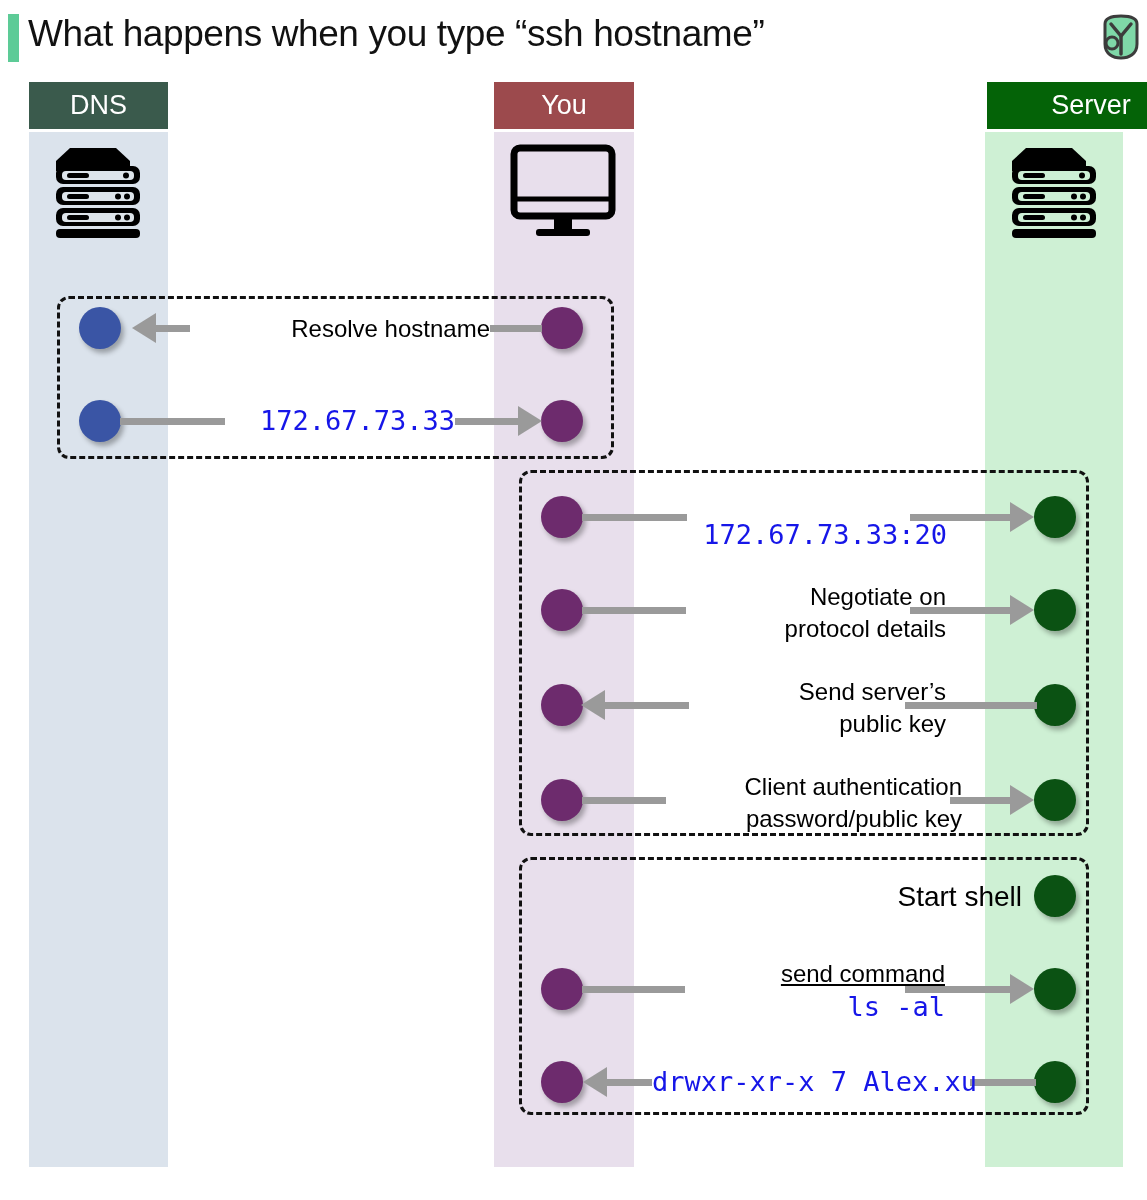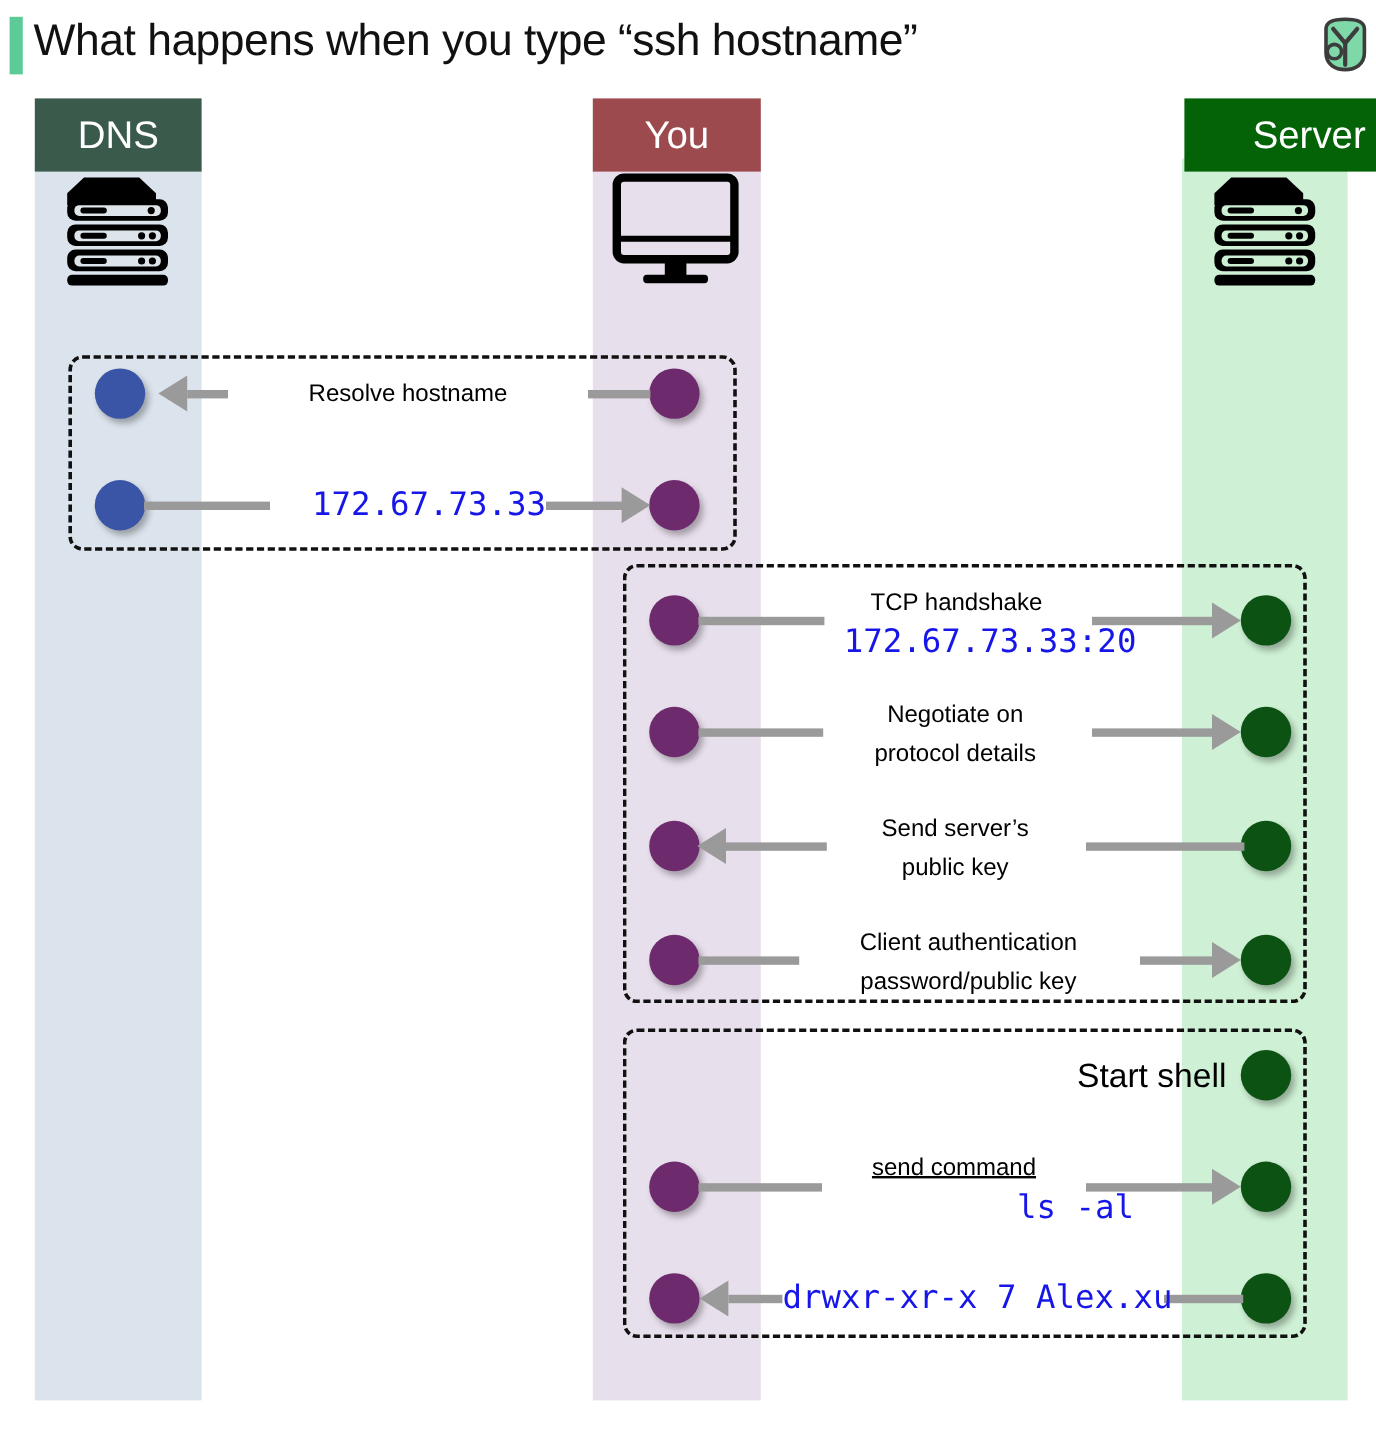--- a/index.html
+++ b/index.html
@@ -32,23 +32,23 @@
     font-size:37px;color:#3c3c3c;letter-spacing:-0.8px;white-space:nowrap;
   }
 
   
   .lane{position:absolute;top:132px;height:1035px;}
   .lane-dns{left:29px;width:139px;background:#dbe3ec;}
   .lane-you{left:494px;width:140px;background:#e8dfec;}
   .lane-server{left:985px;width:138px;background:#cef0d4;}
 
   .lane-head{
-    position:absolute;top:82px;height:61px;
+    position:absolute;top:82px;height:47px;
     display:flex;align-items:center;justify-content:center;
-    color:#ffffff;font-size:32px;
+    color:#ffffff;font-size:27px;
   }
   .head-dns{left:29px;width:139px;background:#3a5a4c;}
   .head-you{left:494px;width:140px;background:#9c4a4d;}
   .head-server{left:987px;width:136px;background:#046307;padding-left:36px;}
 
   
   .node-icon{position:absolute;}
   .icon-dns{left:48px;top:140px;}
   .icon-you{left:508px;top:142px;}
   .icon-server{left:1004px;top:140px;}
@@ -74,22 +74,22 @@
   .dot-green {background:#0b5213;}
 
   
   .conn{position:absolute;height:7px;background:#9a9a9a;}
   .arrow{position:absolute;width:0;height:0;border-top:15px solid transparent;border-bottom:15px solid transparent;}
   .arrow-left {border-right:24px solid #9a9a9a;}
   .arrow-right{border-left:24px solid #9a9a9a;}
 
   
   .label{
-    position:absolute;text-align:center;color:#000000;
-    font-size:20px;line-height:31px;white-space:nowrap;
+    position:absolute;text-align:right;color:#000000;
+    font-size:24px;line-height:31px;white-space:nowrap;
   }
   .mono-only{
     position:absolute;text-align:right;white-space:nowrap;
     font-family:"DejaVu Sans Mono","Liberation Mono",monospace;
     color:#1616e8;font-size:27px;
   }
   .label-right{
     position:absolute;text-align:right;color:#000;font-size:28px;white-space:nowrap;
   }
 </style>
@@ -195,21 +195,20 @@
   <div class="arrow arrow-right" style="left:518px;top:406px;"></div>
   <div class="mono-only" style="left:225px;top:405px;width:230px;background:#fff;">172.67.73.33</div>
 
   <div class="group" id="group-ssh"></div>
 
   <div class="dot dot-purple" style="left:541px;top:496px;"></div>
   <div class="dot dot-green" style="left:1034px;top:496px;"></div>
   <div class="conn" style="left:582px;top:514px;width:105px;"></div>
   <div class="conn" style="left:910px;top:514px;width:102px;"></div>
   <div class="arrow arrow-right" style="left:1010px;top:502px;"></div>
-  <div class="label" style="left:647px;top:487px;width:300px;">TCP handshake</div>
   <div class="mono-only" style="left:647px;top:519px;width:300px;">172.67.73.33:20</div>
 
   <div class="dot dot-purple" style="left:541px;top:589px;"></div>
   <div class="dot dot-green" style="left:1034px;top:589px;"></div>
   <div class="conn" style="left:582px;top:607px;width:104px;"></div>
   <div class="conn" style="left:910px;top:607px;width:102px;"></div>
   <div class="arrow arrow-right" style="left:1010px;top:595px;"></div>
   <div class="label" style="left:646px;top:581px;width:300px;">Negotiate on</div>
   <div class="label" style="left:646px;top:613px;width:300px;">protocol details</div>
 

